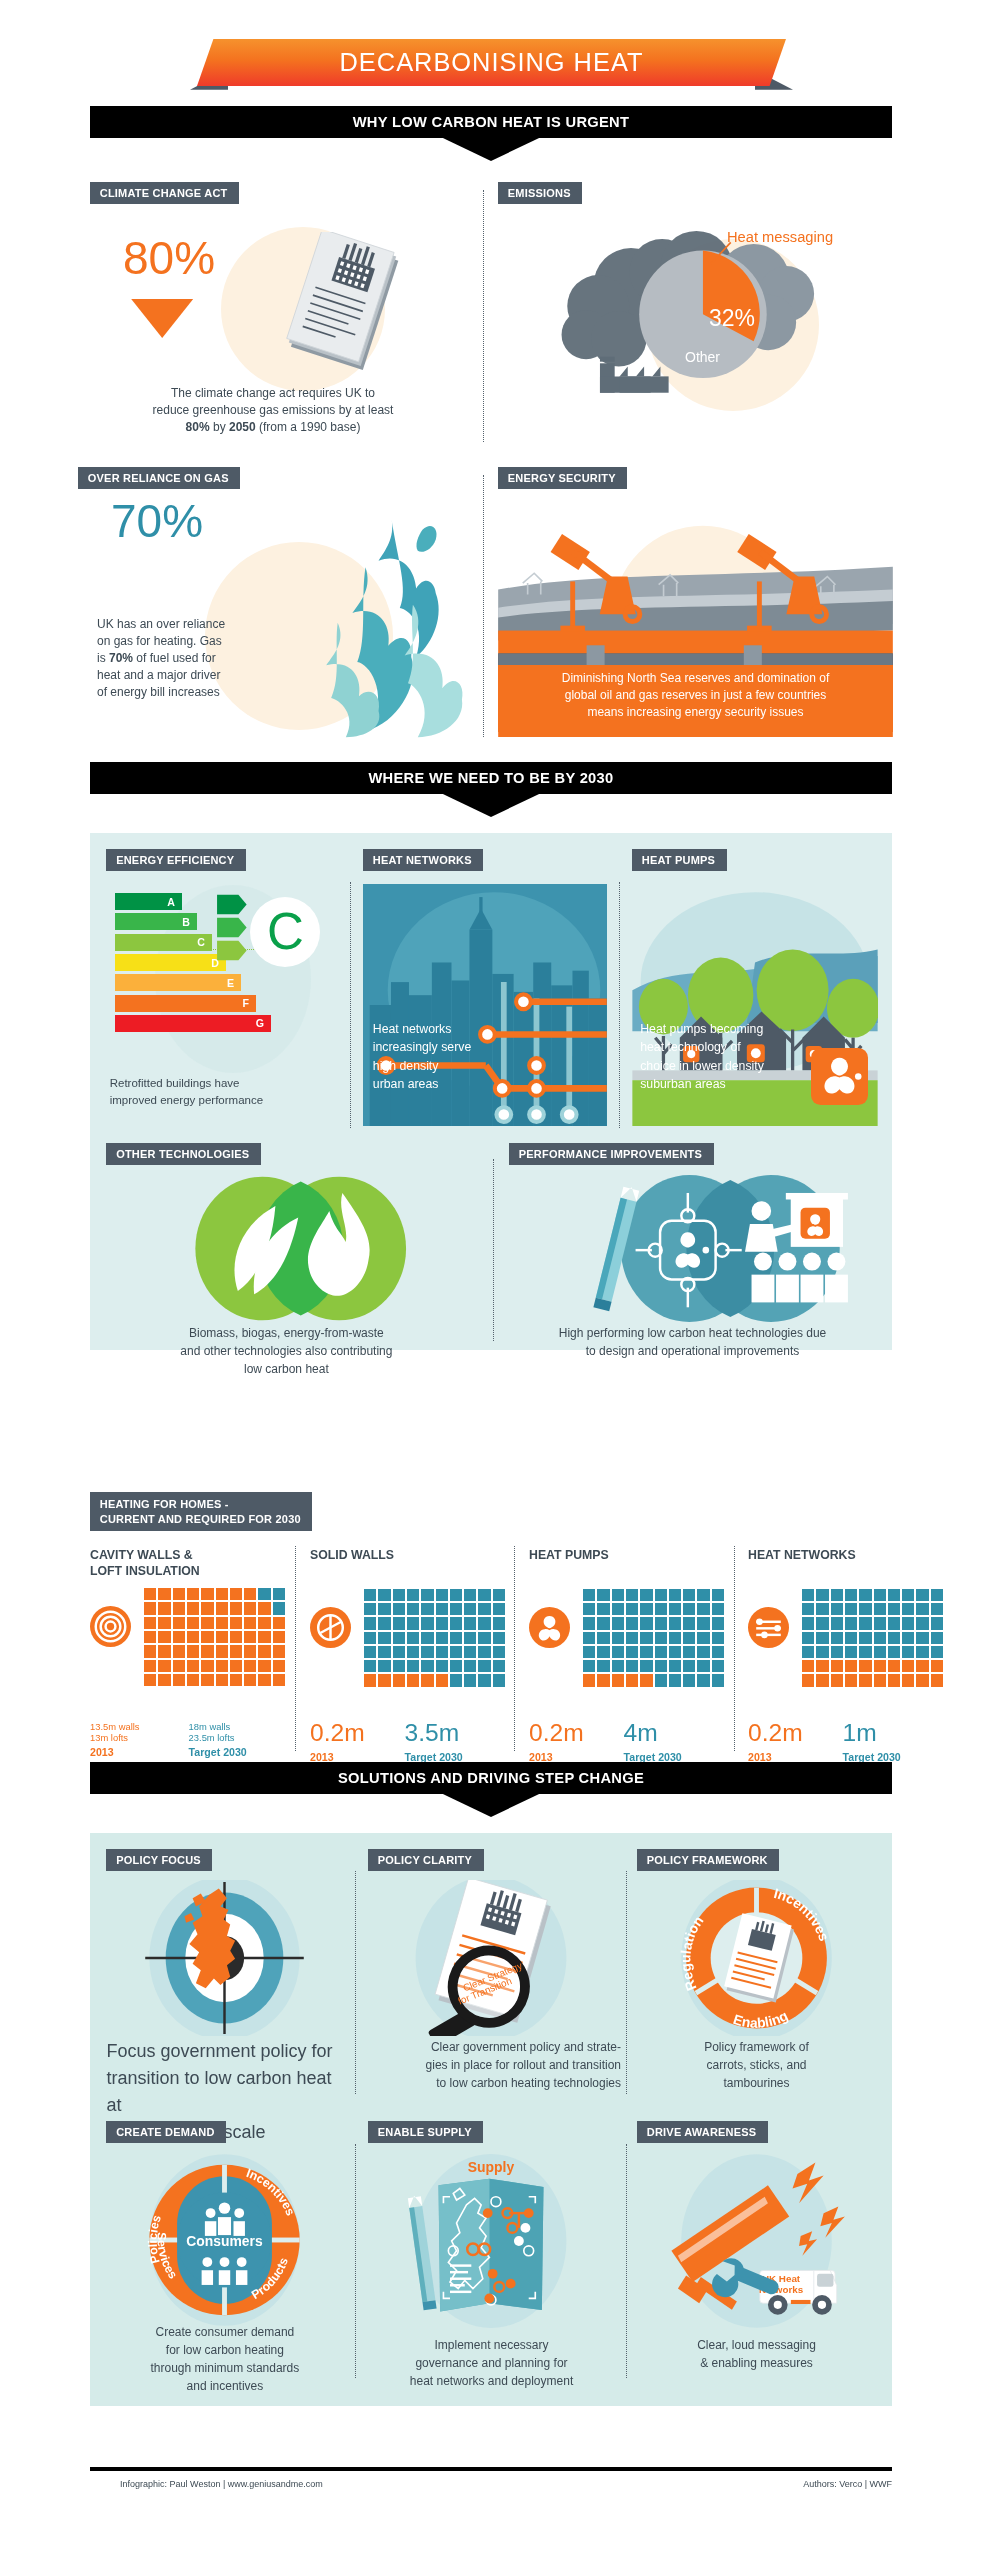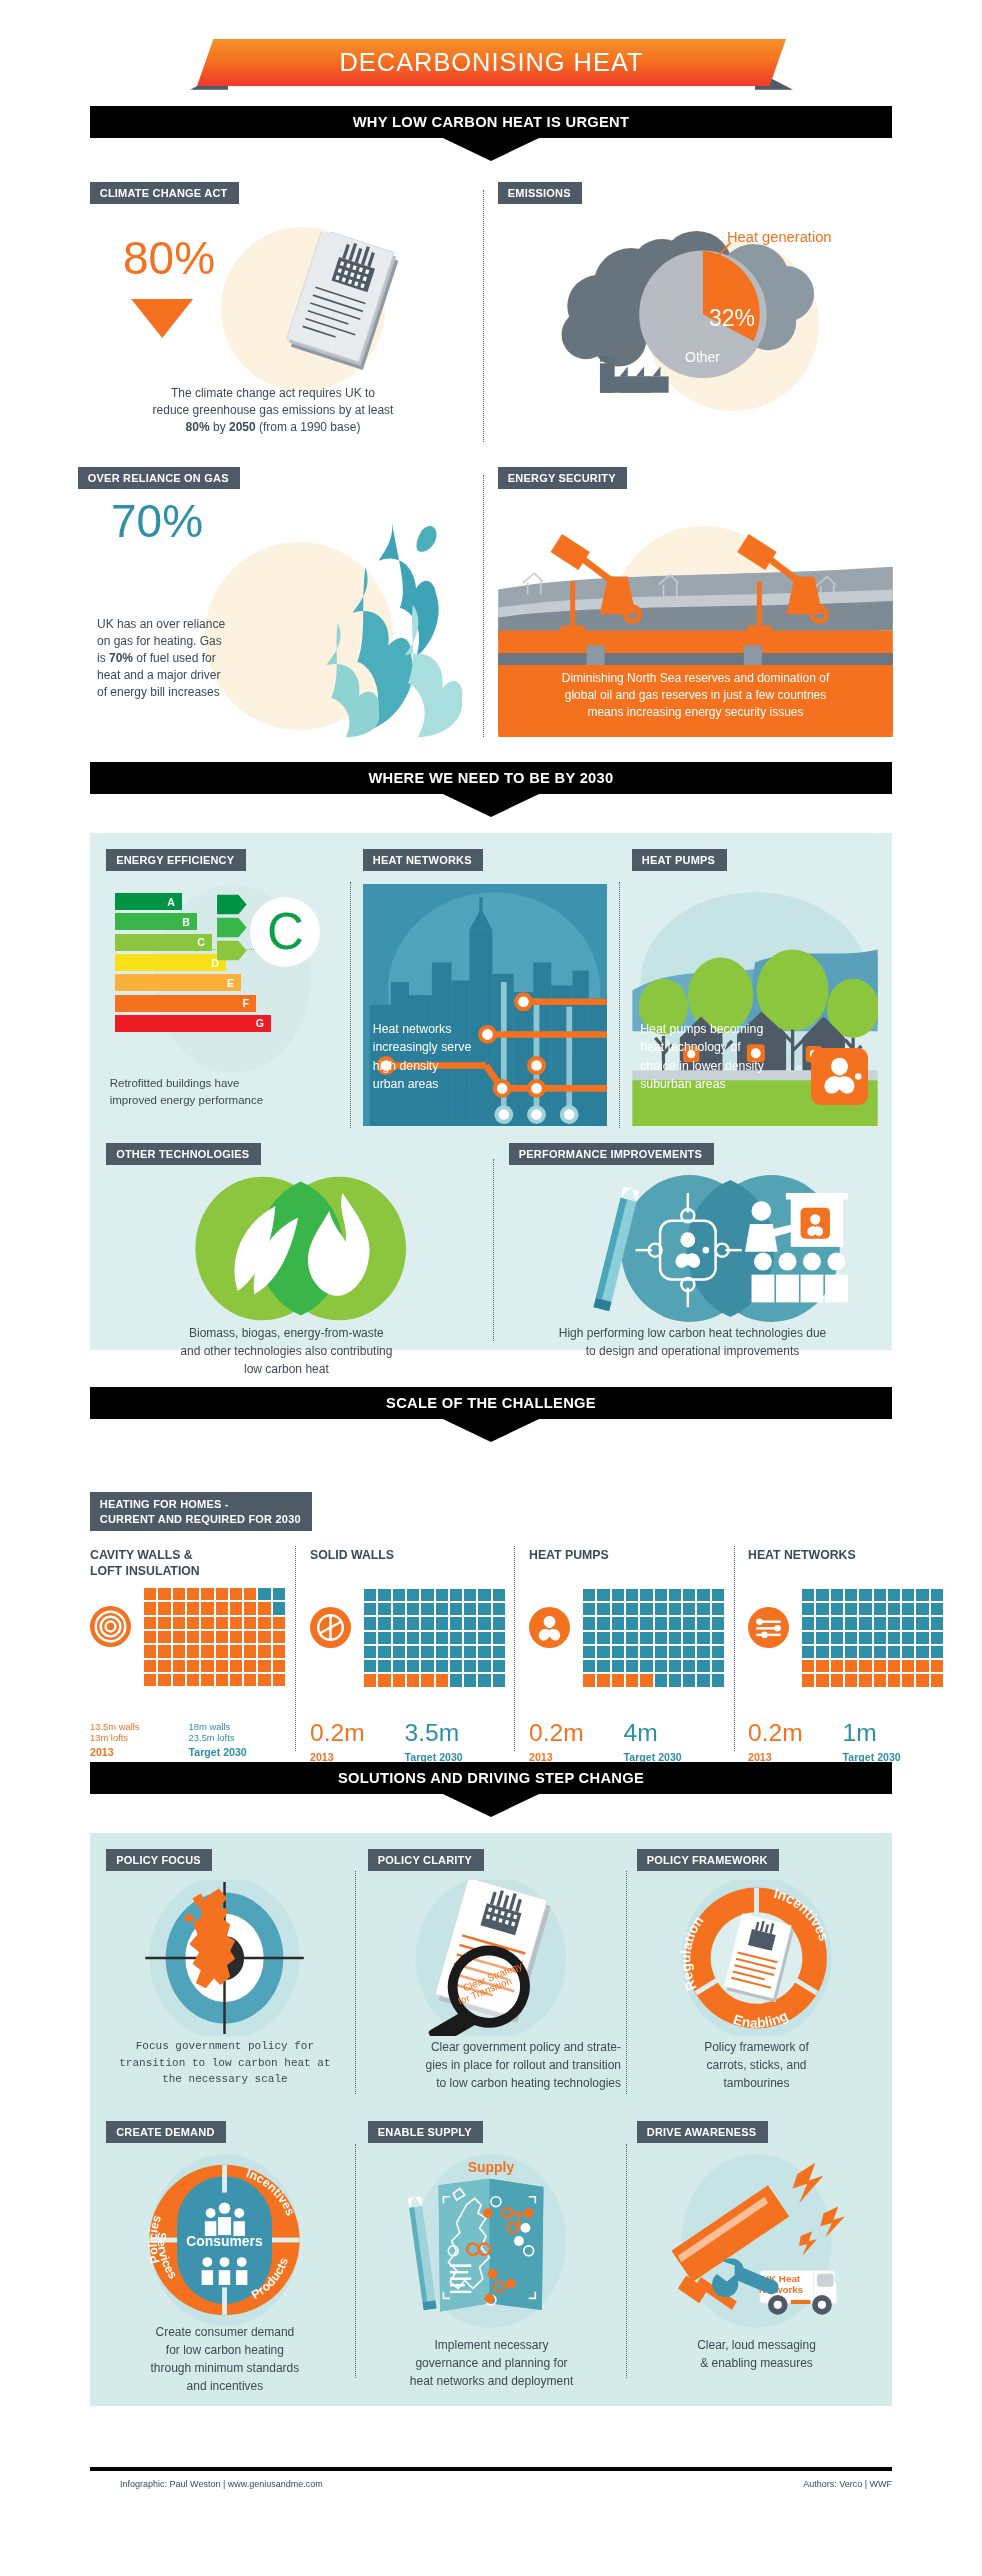--- a/index.html
+++ b/index.html
@@ -212,21 +212,21 @@
         <path d="M112 206 h62 l0 20 h-62 z"></path>
         <path d="M136 206 l10 -12 l0 12 z M156 206 l10 -12 l0 12 z M176 206 l10 -12 l0 12 z"></path>
         <rect x="136" y="206" width="60" height="20"></rect>
       </g>
 
       <circle cx="238" cy="130" r="78" fill="#b6bcc2"></circle>
       <path d="M238 130 L238 52 A78 78 0 0 1 300 163 Z" fill="#f4721f"></path>
 
       <line x1="248" y1="68" x2="272" y2="42" stroke="#f4721f" stroke-width="2"></line>
     </svg>
-    <div class="abs" style="left:219px; top:21px; color:#f4721f; font-size:14.7px;">Heat generation</div>
+    <div class="abs" style="left:219px; top:21px; color:#f4721f; font-size:14.7px;">Heat messaging</div>
     <div class="abs" style="left:201px; top:97px; color:#fff; font-size:23px;">32%</div>
     <div class="abs" style="left:177px; top:141px; color:#fff; font-size:14px;">Other</div>
   </div>
 
 
   <div class="abs" style="left:78px; top:467px;">
     <div class="subhead">OVER RELIANCE ON GAS</div>
   </div>
 
   <div class="abs" style="left:90px; top:495px; width:385px; height:246px;">
@@ -583,26 +583,20 @@
             <path d="M378 122 l28 0 l0 34 l-28 0 z"></path>
         </g>
       </svg>
     </div>
     <div class="abs" style="left:414px; top:491px; width:377px; font-size:12px; line-height:1.5; text-align:center;">
       <div>High performing low carbon heat technologies due</div>
       <div>to design and operational improvements</div>
     </div>
   </div>
 
-  <div class="banner" style="top:1387px">
-    <div class="banner-bar">
-        <span>SCALE OF THE CHALLENGE</span>
-      </div>
-    <div class="banner-notch wide"></div>
-  </div>
 
   <div class="abs" style="left:90px; top:1492px;">
     <div class="subhead two-line">
       <div>HEATING FOR HOMES -</div>
       <div>CURRENT AND REQUIRED FOR 2030</div>
     </div>
   </div>
 
   <div class="abs" style="left:90px; top:1548px; width:198px;">
     <div style="font-size:12.3px; font-weight:bold; line-height:1.3;">
@@ -1028,21 +1022,21 @@
           <line x1="48" y1="95" x2="242" y2="95"></line>
         </g>
 
         <g fill="#f4721f">
           <path d="M126 18 l12 -8 l10 12 l-8 10 l10 4 l-6 12 l8 6 l-4 14 l10 6 l-6 12 l6 10 l-10 8 l4 14 l-12 10 l-8 -8 l-10 12 l-12 -6 l6 -16 l-10 -8 l8 -14 l-12 -10 l10 -12 l-6 -14 l12 -8 l-4 -12 z"></path>
           <path d="M106 22 l10 -6 l6 10 l-12 6 z"></path>
           <path d="M96 44 l8 -4 l4 8 l-10 4 z"></path>
         </g>
       </svg>
     </div>
-    <div class="abs" style="left:16.4px; top:205px; width:237px; font-size:11px; line-height:1.5; text-align:center;font-family:Liberation Mono, monospace;">
+    <div class="abs" style="left:16.4px; top:205px; width:237px; font-size:18px; line-height:1.5; ">
       <div>Focus government policy for</div>
       <div>transition to low carbon heat at</div>
       <div>the necessary scale</div>
     </div>
 
     <div class="vdots" style="left:265px; top:38px; height:223px;"></div>
 
     <div class="abs" style="left:278px; top:16.4px;">
       <div class="subhead">POLICY CLARITY</div>
     </div>

